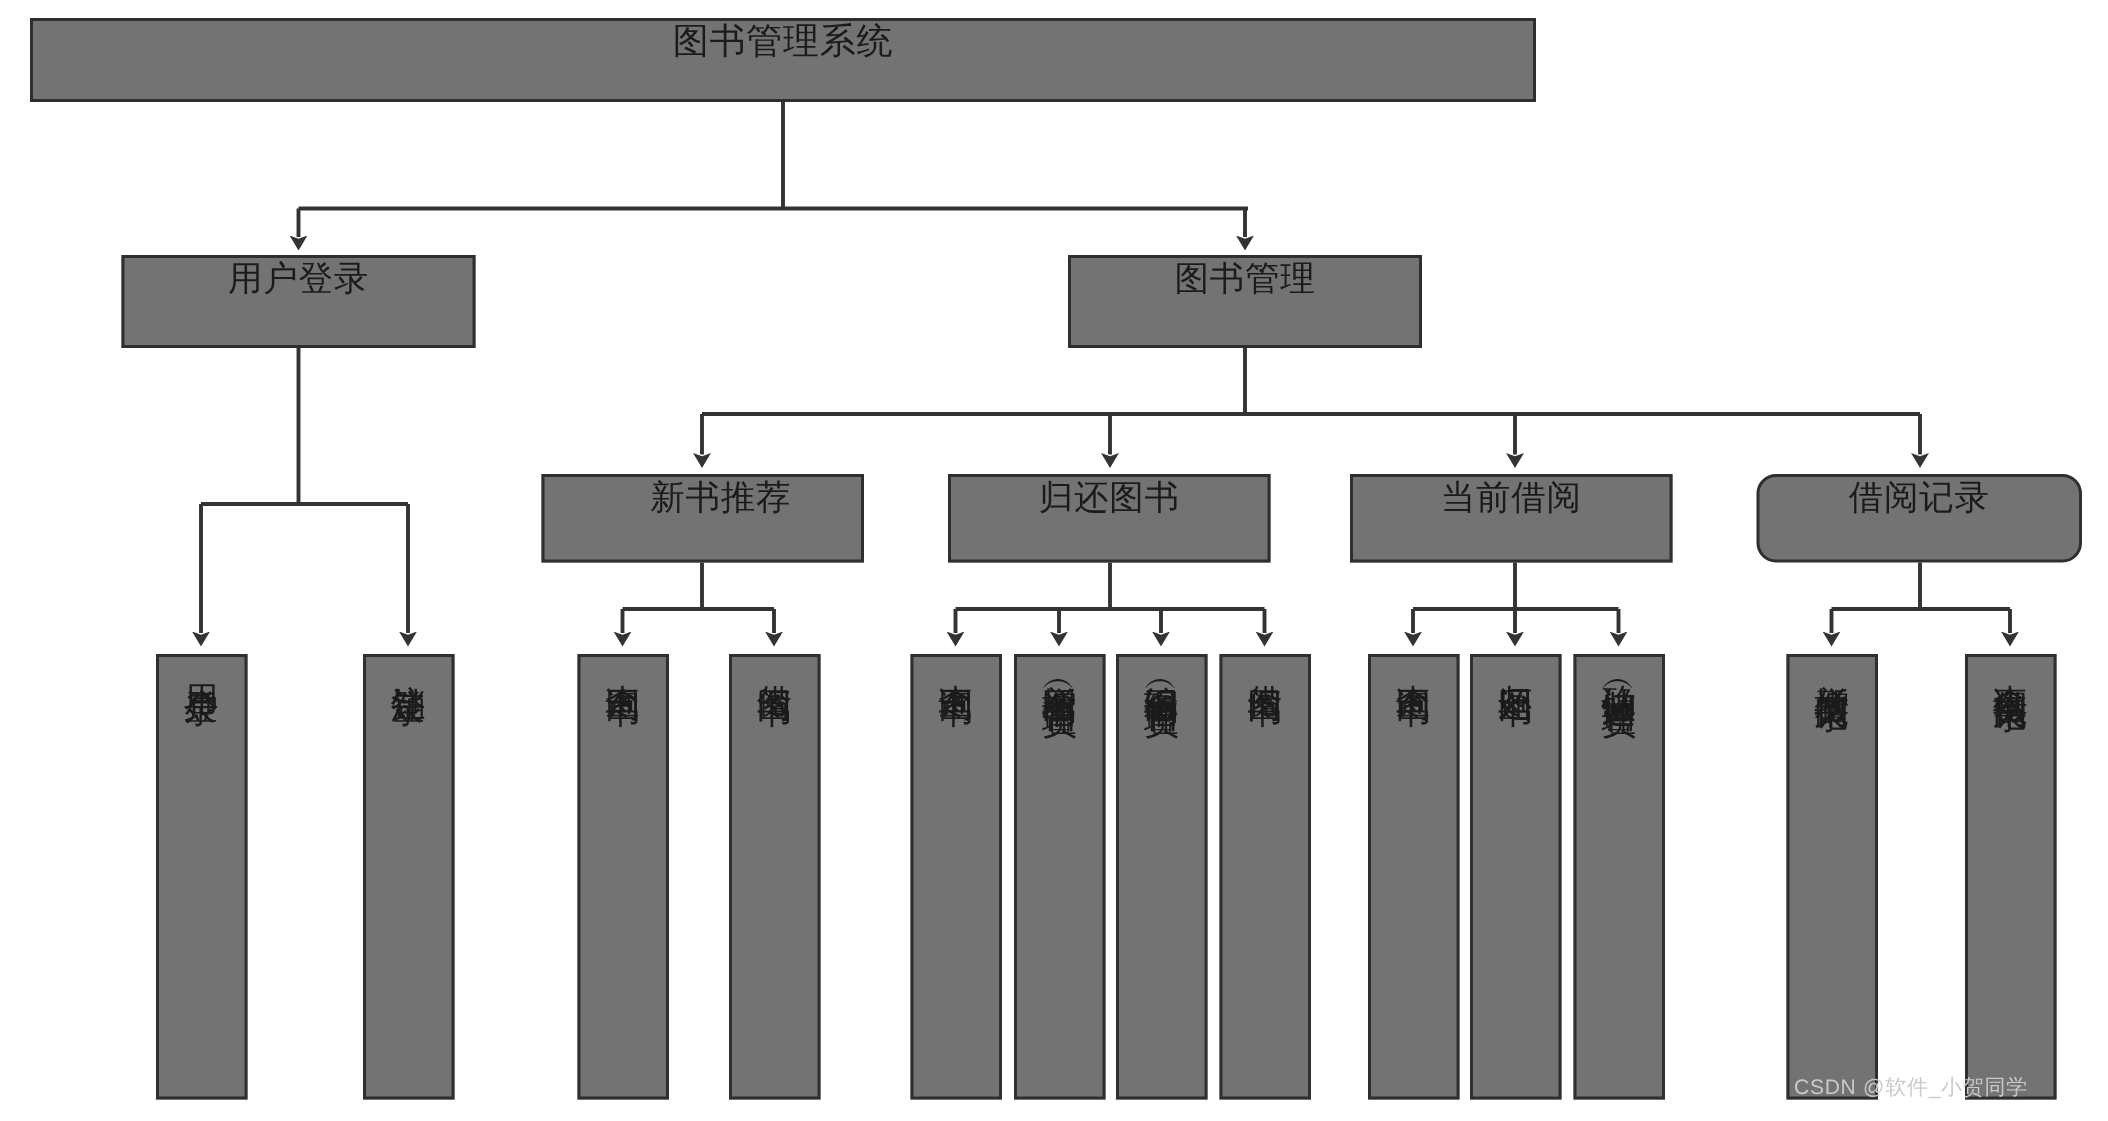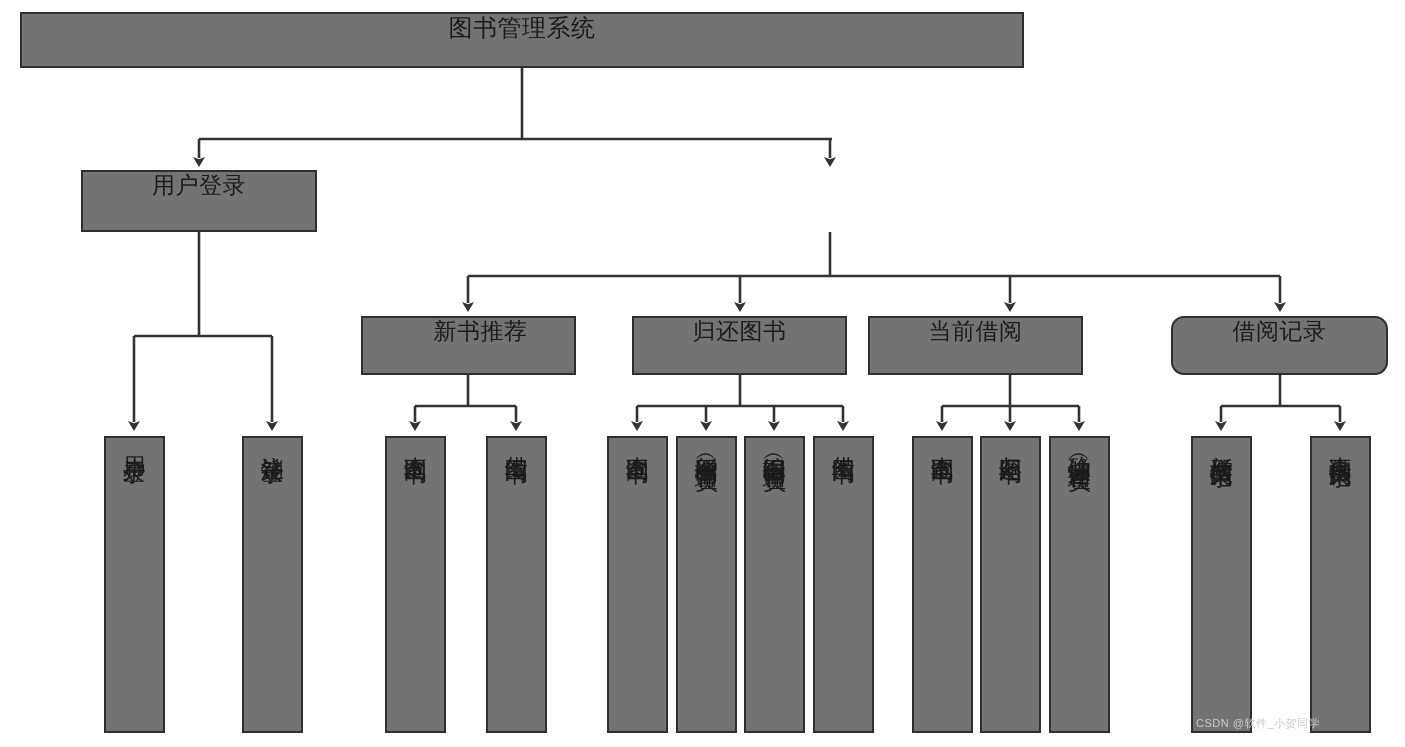--- a/index.html
+++ b/index.html
@@ -50,21 +50,21 @@
     writing-mode: vertical-rl;
     text-orientation: upright;
     font-size: 23px;
     line-height: 1.06;
     letter-spacing: 2px;
   }
   .node.root .label { font-size: 24px; }
   .watermark {
     position: absolute;
     color: #c9c9c9;
-    font-size: 11px;
+    font-size: 14px;
     white-space: nowrap;
     letter-spacing: 0.5px;
     user-select: none;
   }
 </style>
 </head>
 <body>
 
 <div id="canvas">
 
@@ -119,30 +119,33 @@
   </svg>
 
   <div class="node horiz root" style="left:20px; top:12px; width:1004px; height:56px;">
     <span class="label">图书管理系统</span>
   </div>
 
   <div class="node horiz" style="left:81px; top:170px; width:236px; height:62px;">
     <span class="label">用户登录</span>
   </div>
 
+  <div class="node horiz" style="left:712px; top:170px; width:236px; height:62px;">
+    <span class="label">图书管理</span>
+  </div>
 
   <div class="node horiz" style="left:361px; top:316px; width:215px; height:59px;padding-left:24px;">
     <span class="label">新书推荐</span>
   </div>
 
   <div class="node horiz" style="left:632px; top:316px; width:215px; height:59px;">
     <span class="label">归还图书</span>
   </div>
 
-  <div class="node horiz" style="left:868px; top:316px; width:215px; height:59px;">
+  <div class="node horiz" style="left:900px; top:316px; width:215px; height:59px;">
     <span class="label">当前借阅</span>
   </div>
 
   <div class="node horiz" style="left:1171px; top:316px; width:217px; height:59px;border-radius:13px;">
     <span class="label">借阅记录</span>
   </div>
 
   <div class="node vert" style="left:104px; top:436px; width:61px; height:297px;">
     <span class="label">用户登录</span>
   </div>

